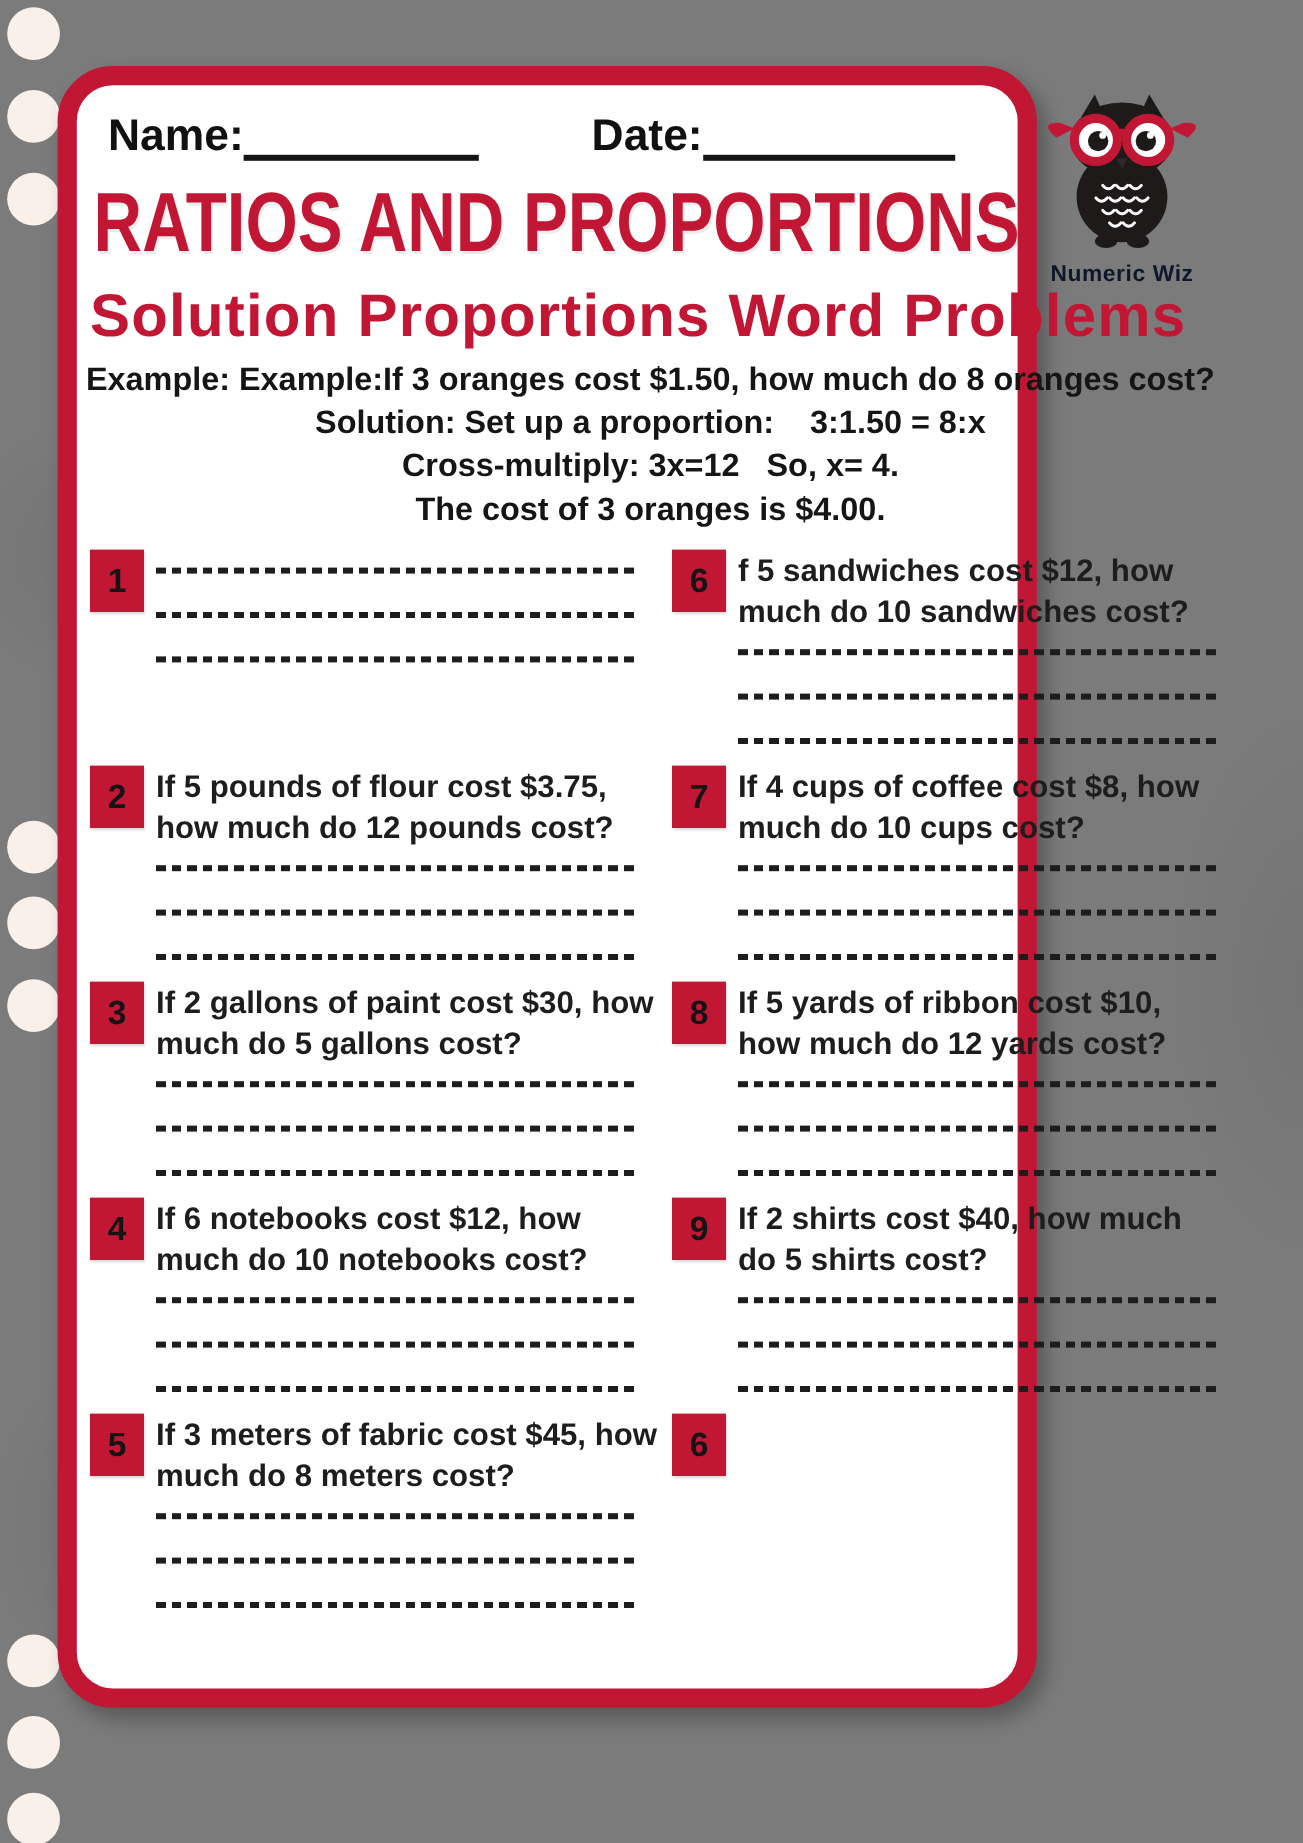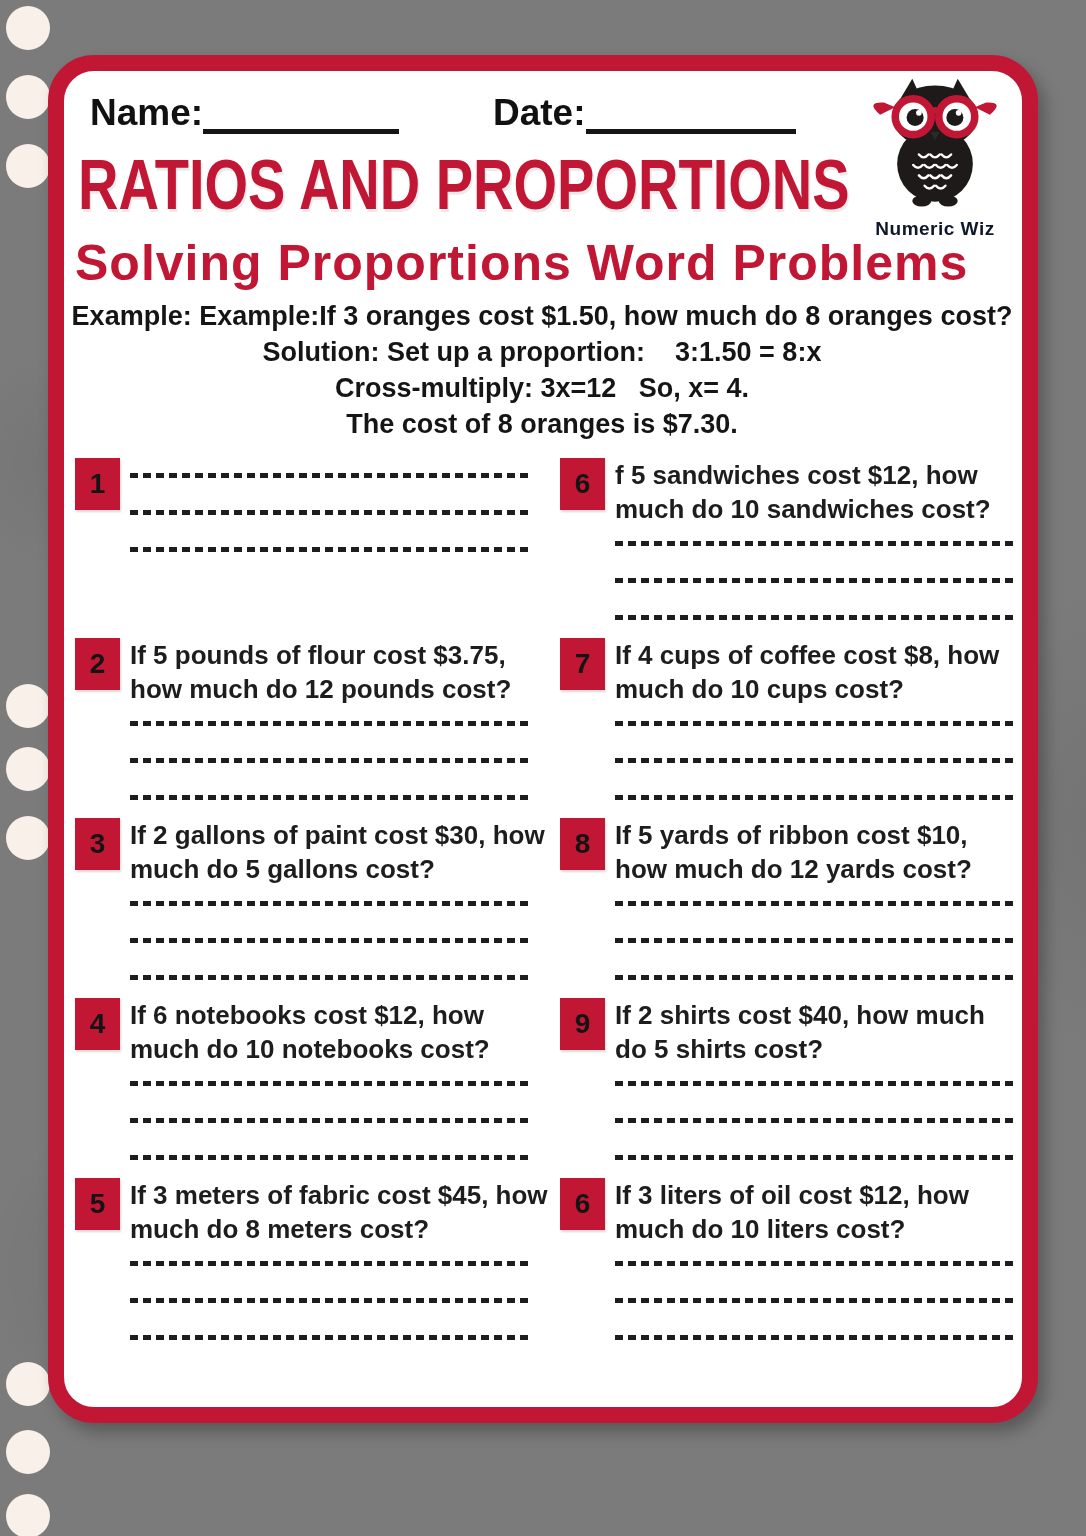--- a/index.html
+++ b/index.html
@@ -24,21 +24,21 @@
   .blob2{left:-40px;top:1080px;width:340px;height:380px;
     background:radial-gradient(ellipse at center,rgba(0,0,0,0.08),transparent 60%);}
   .blob3{left:960px;top:560px;width:260px;height:520px;
     background:radial-gradient(ellipse at center,rgba(0,0,0,0.06),transparent 65%);}
 
   .hole{
     position:absolute;left:6px;width:44px;height:44px;border-radius:50%;
     background:var(--hole-color);
   }
   .page{
-    position:absolute;left:48px;top:55px;width:990px;height:1368px;
+    position:absolute;left:48px;top:55px;width:816px;height:1368px;
     background:var(--page-bg);
     border:16px solid var(--accent-red);
     border-radius:46px;
     box-shadow:7px 9px 16px rgba(0,0,0,0.28);
   }
   
   .hgroup{position:absolute;top:21px;font-weight:bold;font-size:37px;color:#111;
     display:flex;align-items:flex-end;}
   .hgroup.name{left:26px;}
   .hgroup.date{left:429px;}
@@ -145,27 +145,27 @@
       <circle cx="59" cy="45" r="9" fill="#1e1a1a"></circle>
       <circle cx="63" cy="40" r="3" fill="#ffffff"></circle>
       <circle cx="101" cy="45" r="9" fill="#1e1a1a"></circle>
       <circle cx="105" cy="40" r="3" fill="#ffffff"></circle>
       <path d="M75 60 L85 60 L80 69 Z" fill="#2e2929"></path>
     </svg>
     <div class="brand">Numeric Wiz</div>
   </div>
 
   <div class="main-title">RATIOS AND PROPORTIONS</div>
-  <div class="subtitle">Solving Proportions Word Problems</div>
+  <div class="subtitle">Solution Proportions Word Problems</div>
 
   <div class="example">
     <div>Example: Example:If 3 oranges cost $1.50, how much do 8 oranges cost?</div>
     <div>Solution: Set up a proportion:    3:1.50 = 8:x</div>
     <div>Cross-multiply: 3x=12   So, x= 4.</div>
-    <div>The cost of 8 oranges is $7.30.</div>
+    <div>The cost of 3 oranges is $4.00.</div>
   </div>
 
   <div class="problems">
   <div class="problem">
     <div class="badge">1</div>
     <div class="pbody">
       <div class="dash first"></div>
       <div class="dash"></div>
       <div class="dash"></div>
     </div>
@@ -246,21 +246,15 @@
     <div class="pbody">
       <div class="ptext">If 2 shirts cost $40, how much do 5 shirts cost?</div>
       <div class="dash first"></div>
       <div class="dash"></div>
       <div class="dash"></div>
     </div>
   </div>
 
   <div class="problem">
     <div class="badge">6</div>
-    <div class="pbody">
-      <div class="ptext">If 3 liters of oil cost $12, how much do 10 liters cost?</div>
-      <div class="dash first"></div>
-      <div class="dash"></div>
-      <div class="dash"></div>
-    </div>
   </div>
 </div>
 </div>
 
 </body></html>

